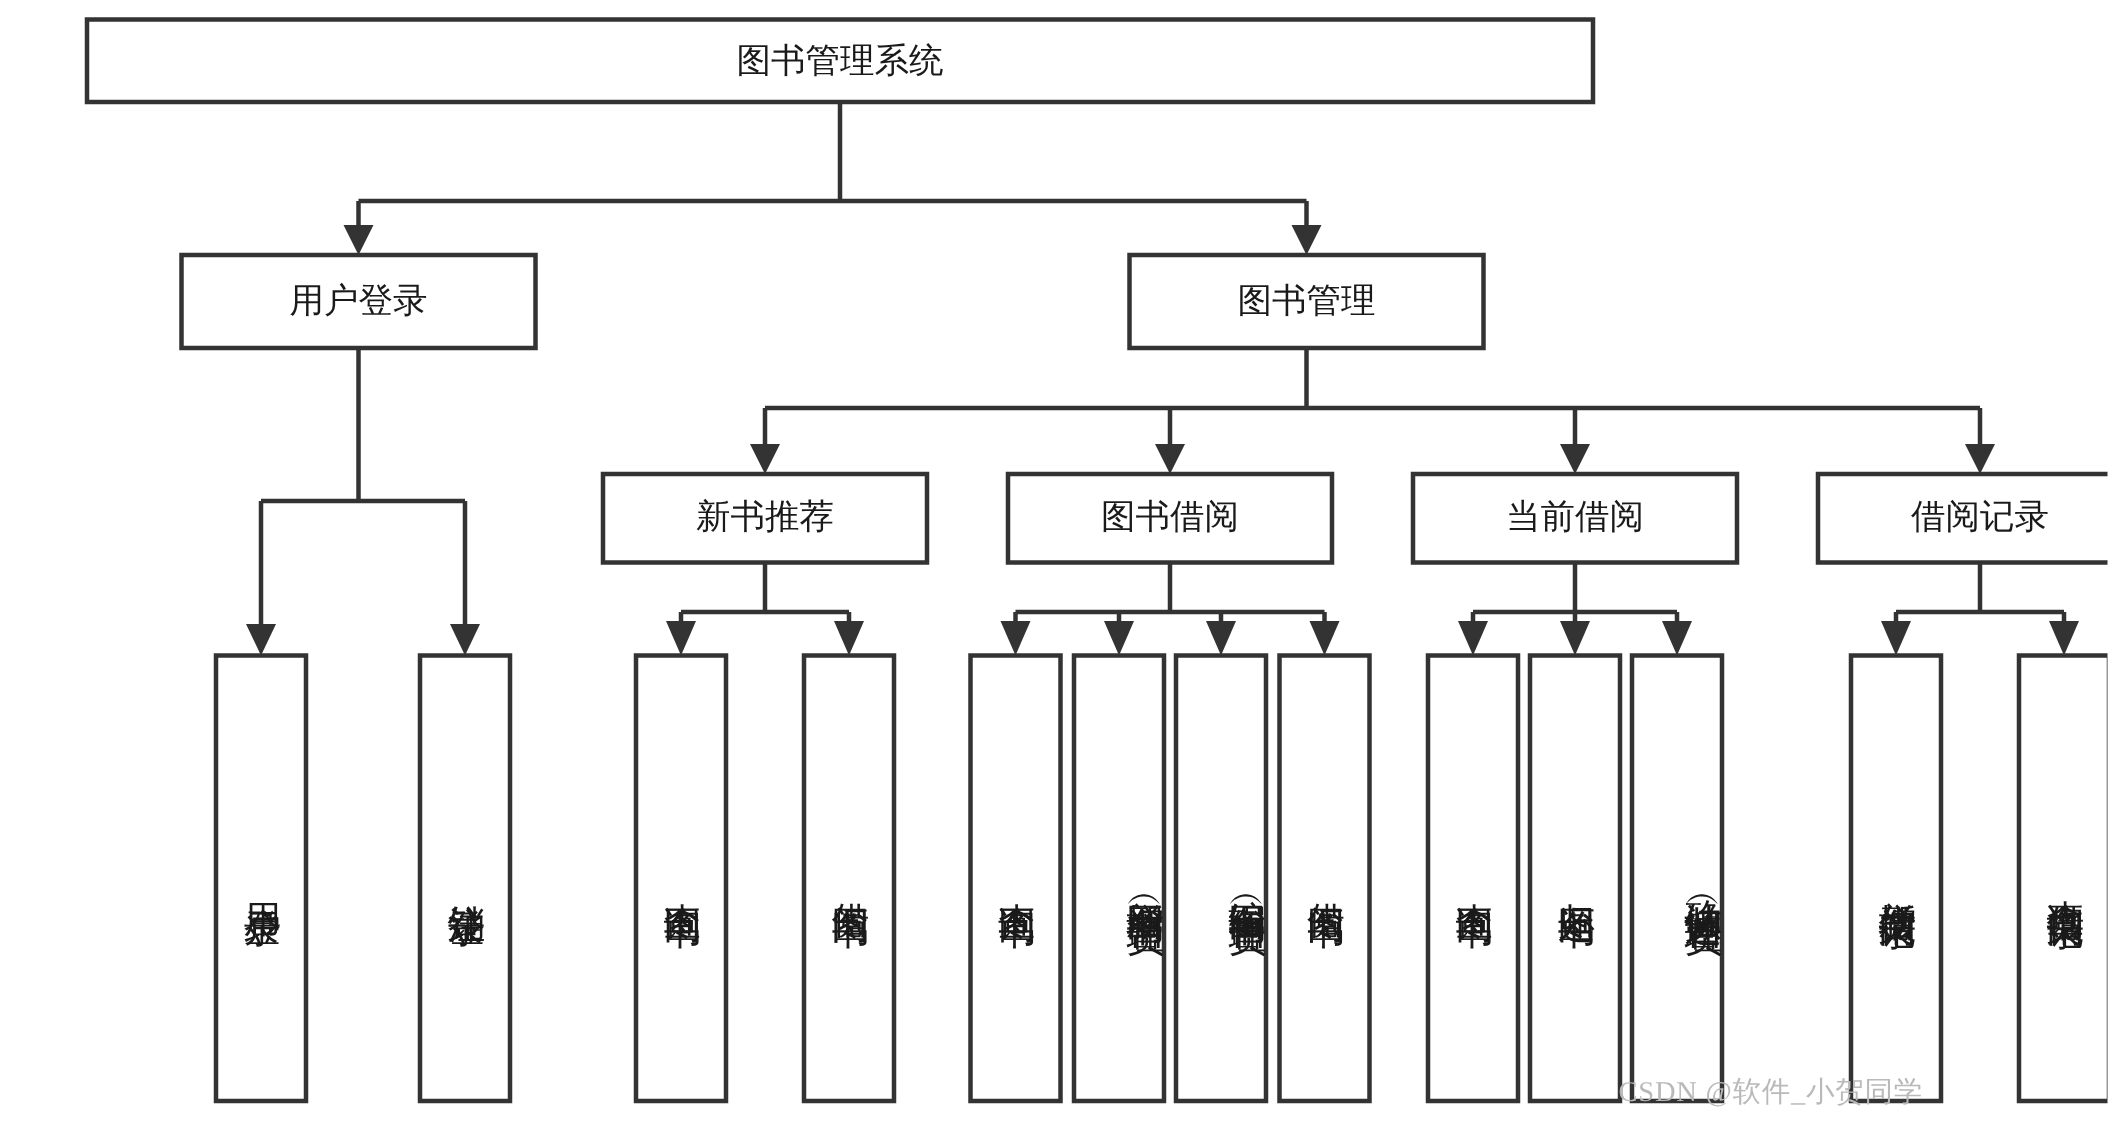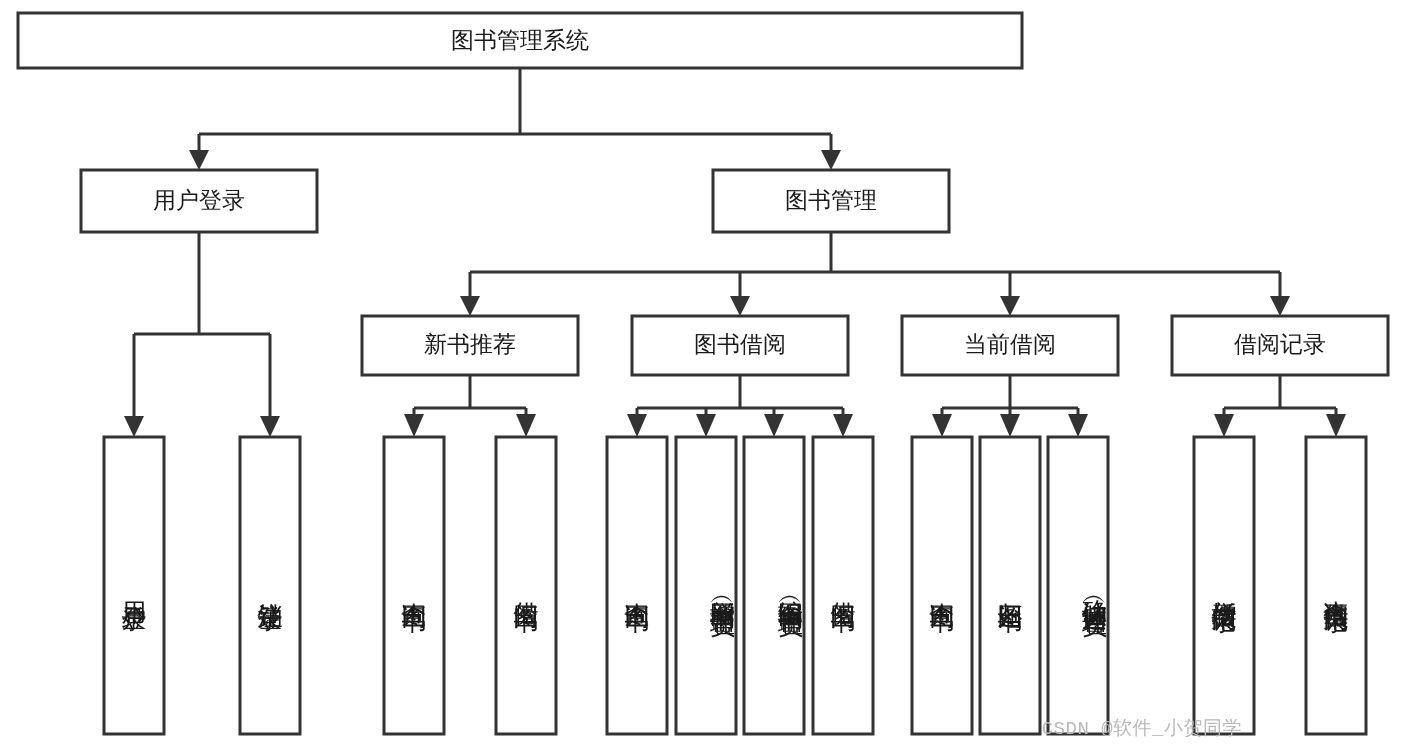--- a/index.html
+++ b/index.html
@@ -11,20 +11,21 @@
     width: 1405px;
     height: 747px;
     font-family: "Liberation Sans", "DejaVu Sans", sans-serif;
     overflow: hidden;
     position: relative;
   }
   #diagram-root {
     position: relative;
     width: 1250px;
     height: 747px;
+    margin-left: 40px;
   }
   svg.canvas {
     position: absolute;
     top: 0;
     left: 0;
     width: 1405px;
     height: 747px;
   }
   .node-box {
     fill: #ffffff;
@@ -63,21 +64,21 @@
     white-space: nowrap;
     pointer-events: none;
   }
   .leaf-label.centered {
     align-items: center;
   }
   .watermark {
     position: absolute;
     right: 8px;
     bottom: 6px;
-    font-family: Liberation Mono, monospace;
+    font-family: Liberation Serif, serif;
     font-size: 19px;
     color: #b9b9b9;
     white-space: nowrap;
     letter-spacing: 0.5px;
   }
 </style>
 </head>
 <body>
 
 <div id="diagram-root">

